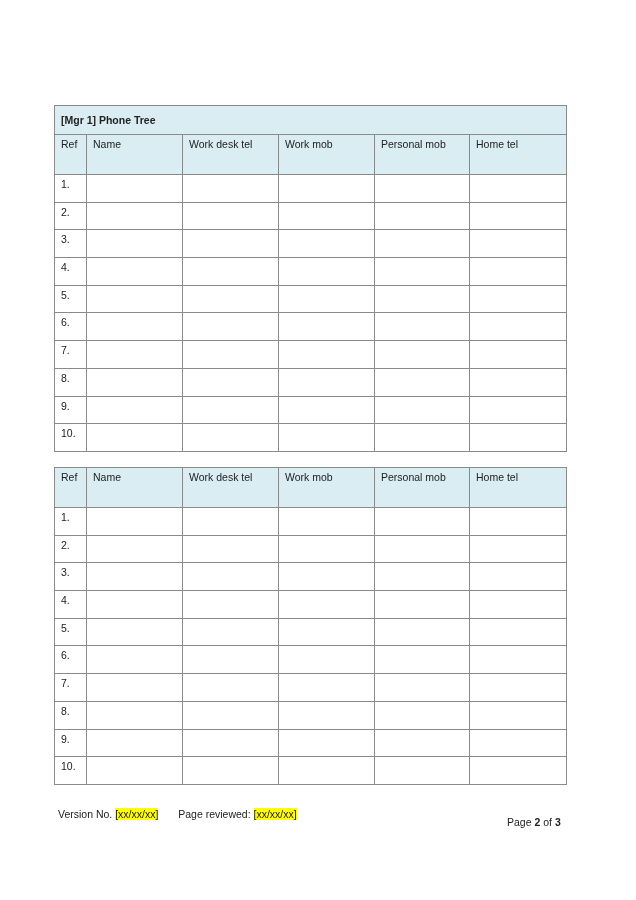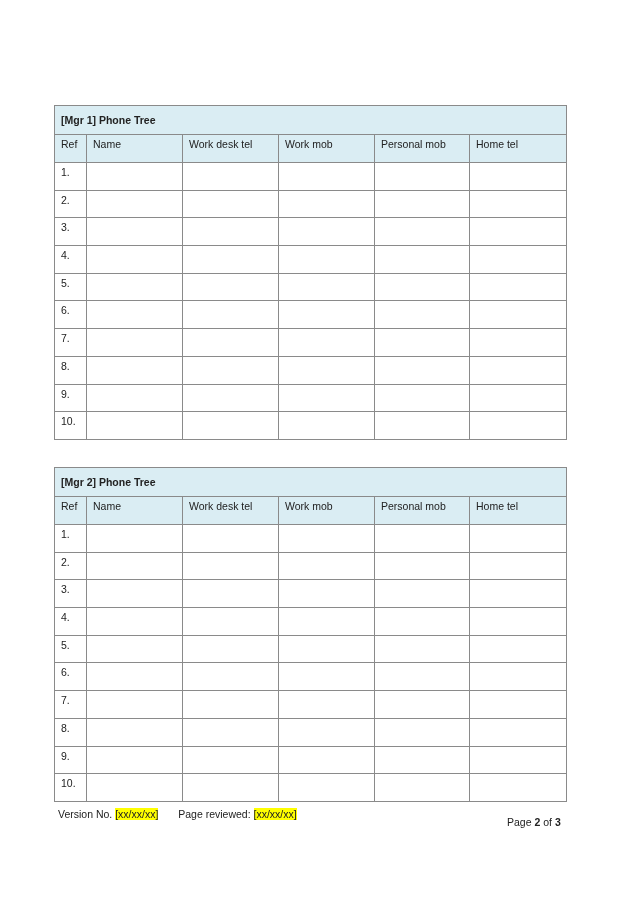--- a/index.html
+++ b/index.html
@@ -1,21 +1,21 @@
 <!DOCTYPE html>
 <html><head>
 <meta charset="utf-8">
 <style>
   html, body { margin: 0; padding: 0; background: #ffffff; }
   body { width: 636px; height: 900px; position: relative; overflow: hidden;
          font-family: "Liberation Sans", "DejaVu Sans", sans-serif; color: #222; }
   .tbl { position: absolute; left: 54px; width: 512px; border-collapse: collapse; table-layout: fixed; font-size: 10.5px; }
   .tbl td { border: 1px solid #8a8a8a; padding: 0 6px; vertical-align: top; box-sizing: border-box; }
   .tbl .title td { background: #daedf3; height: 29px; font-weight: bold; vertical-align: middle; padding-top: 0; }
-  .tbl .hdr td { background: #daedf3; height: 28px; padding-top: 3px; }
+  .tbl .hdr td { background: #daedf3; height: 40px; padding-top: 3px; }
   .tbl .row td { height: 27.7px; padding-top: 3px; }
   #t1 { top: 105px; }
   #t2 { top: 467px; }
   .footer { position: absolute; top: 808px; font-size: 10.5px; }
   .hl { background: #ffff00; }
   #f-left { left: 58px; }
   #f-right { left: 507px; margin-top: 8px; }
   .gap { display: inline-block; width: 14px; }
 </style>
 </head>
@@ -128,23 +128,20 @@
 <table class="tbl" id="t2">
   <colgroup>
     <col style="width:32px">
       <col style="width:96px">
       <col style="width:96px">
       <col style="width:96px">
       <col style="width:95px">
       <col style="width:97px">
   </colgroup>
   <tbody>
-      <tr class="title">
-        <td colspan="6">[Mgr 2] Phone Tree</td>
-      </tr>
       <tr class="hdr">
         <td>Ref</td>
         <td>Name</td>
         <td>Work desk tel</td>
         <td>Work mob</td>
         <td>Personal mob</td>
         <td>Home tel</td>
       </tr>
       <tr class="row">
         <td>1.</td>

